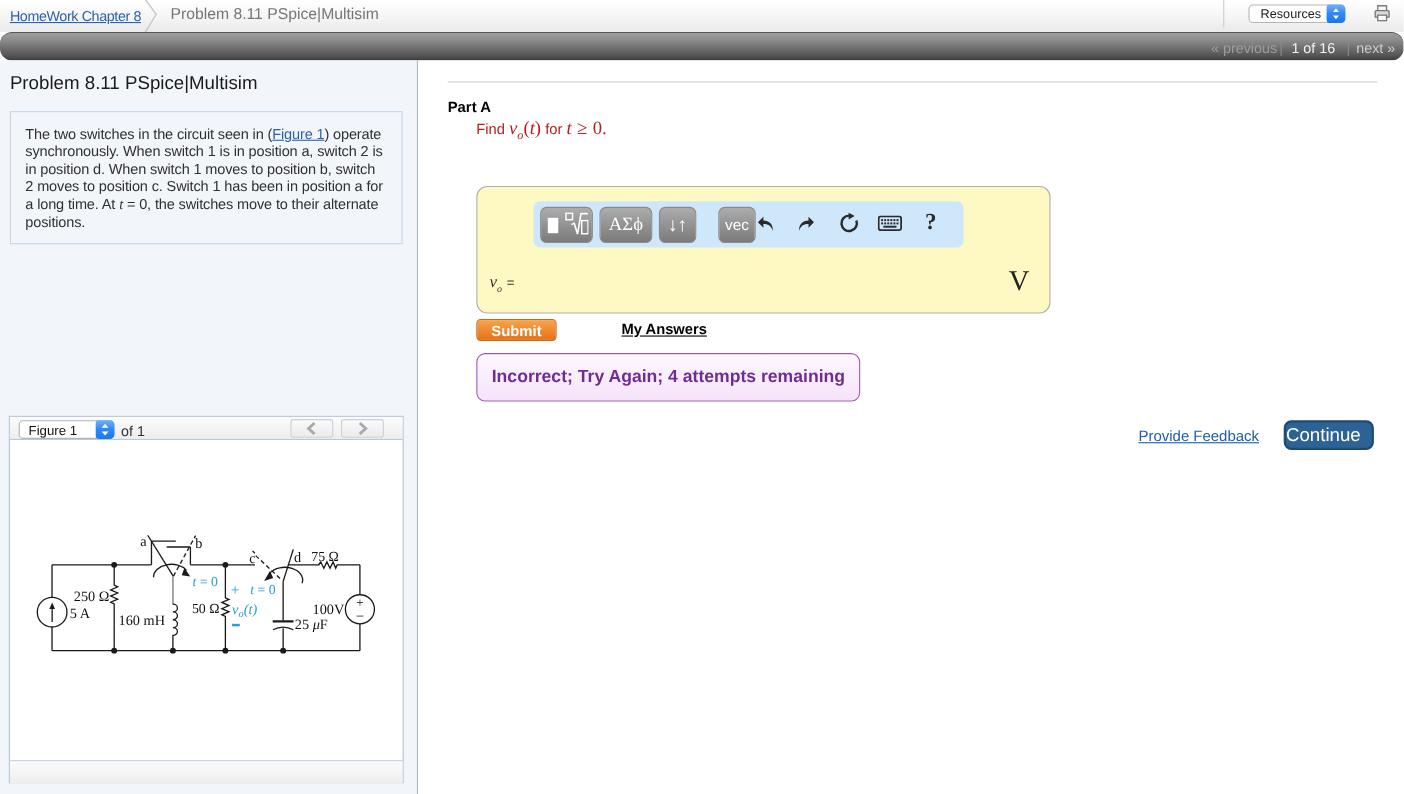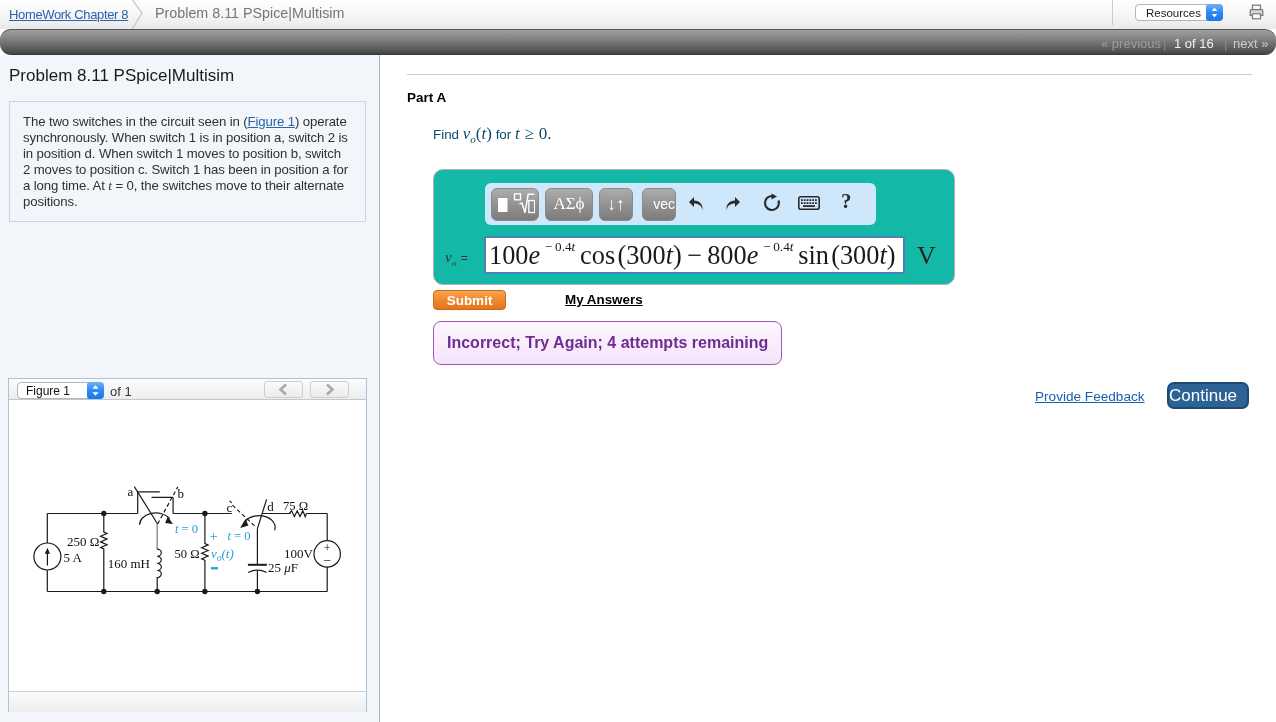--- a/index.html
+++ b/index.html
@@ -29,23 +29,23 @@
 #figsel { position:absolute; left:8px; top:3px; width:87px; height:17px; background:#fff; border:1px solid #b5b5b5; border-radius:4px; font-size:12px; color:#111; }
 #figsel .cap { position:absolute; right:-1px; top:-1px; width:17px; height:17px; border-radius:3px 4px 4px 3px; background:linear-gradient(#6db2fb,#2f87f4 50%,#1a78ee); }
 #figof { position:absolute; left:101px; top:5px; font-size:13px; color:#333; }
 .navbtn { position:absolute; top:2px; width:39px; height:17px; border:1px solid #cfcfcf; border-radius:3px;
   background:linear-gradient(#fafafa,#ebebeb); color:#ababab; text-align:center; font-size:12px; line-height:15px; font-weight:bold; }
 #figfoot { position:absolute; left:0; top:312px; width:357px; height:21px; border-top:1px solid #c4d2df;
   background:linear-gradient(#fbfbfb,#eeeeee); }
 #main { position:absolute; left:381px; top:55px; width:895px; height:667px; background:#fff; }
 #mhr { position:absolute; left:26px; top:19px; width:845px; height:1px; background:#cccccc; }
 #parta { position:absolute; left:26px; top:35px; font-size:13.5px; font-weight:bold; color:#000; }
-#findline { position:absolute; left:52px; top:69px; font-size:13.4px; color:#0c4a6e; }
+#findline { position:absolute; left:52px; top:52px; font-size:13.4px; color:#b91c1c; }
 #exprline { position:absolute; left:52px; top:88px; font-size:13.4px; font-weight:bold; color:#303030; }
-#eqbox { position:absolute; left:52px; top:114px; width:522px; height:116px; border:1px solid #b0b0b0; border-radius:10px; background:#14b8a6; }
+#eqbox { position:absolute; left:52px; top:114px; width:522px; height:116px; border:1px solid #b0b0b0; border-radius:10px; background:#fef9c3; }
 #eqtools { position:absolute; left:51px; top:13px; width:391px; height:42px; background:#cfe7fb; border-radius:6px; }
 .gbtn { position:absolute; top:5px; height:33px; border:1px solid #8a8a8a; border-radius:6px;
   background:linear-gradient(#adadad,#909090 55%,#7b7b7b); color:#fff; text-align:center; }
 #vo { position:absolute; left:11px; top:78px; font-size:15.5px; color:#333; }
 #eqinput { position:absolute; left:50px; top:66px; width:421px; height:38px; border:2px solid #4f81bd; border-radius:2px; background:#fff; }
 #eqmath { position:absolute; left:3px; top:0px; width:405px; white-space:nowrap; font-family:"Liberation Serif",serif; font-size:27px; color:#1a1a1a; line-height:34px; transform:scaleX(0.975); transform-origin:0 0; }
 #unitV { position:absolute; left:483px; top:71px; font-family:"Liberation Serif",serif; font-size:26px; color:#222; }
 #submitbtn { position:absolute; left:52px; top:235px; width:73px; height:20px; border:1px solid #c96a12; border-radius:4px;
   background:linear-gradient(#f7a54e,#ef8a30 50%,#e4741c); color:#fff; font-weight:bold; font-size:13.5px; text-align:center; line-height:19px; }
 #myans { position:absolute; left:184px; top:237px; font-size:13.4px; font-weight:bold; color:#000000; text-decoration:underline; }
@@ -184,21 +184,21 @@
       <div class="gbtn" style="left:6px;width:48px;">
         <svg width="40" height="25" viewBox="0 0 40 25" style="margin-top:4px;">
           <rect x="3" y="5" width="9.5" height="14" fill="#fff"></rect>
           <rect x="19.5" y="0.8" width="6" height="6" fill="none" stroke="#fff" stroke-width="1.3"></rect>
           <path d="M24.5 11 L27 10 L30 19.8 L33.2 1.2 L39.4 1.2" fill="none" stroke="#fff" stroke-width="1.5"></path>
           <rect x="33.8" y="7.5" width="5.8" height="12" fill="none" stroke="#fff" stroke-width="1.3"></rect>
         </svg>
       </div>
       <div class="gbtn" style="left:60px;width:48px;font-size:17px;line-height:30px;font-family:'Liberation Serif',serif;">ΑΣϕ</div>
       <div class="gbtn" style="left:114px;width:34px;font-size:17.5px;line-height:31px;">↓↑</div>
-      <div class="gbtn" style="left:157px;width:34px;font-size:14px;line-height:30px;text-align:right;">vec</div>
+      <div class="gbtn" style="left:168px;width:34px;font-size:14px;line-height:30px;">vec</div>
       <svg style="position:absolute;left:201px;top:11px;" width="20" height="20" viewBox="0 0 20 20">
         <path d="M8 3 L3 8 L8 13 L8 9.6 C13 9.6 15.5 12 16.5 16 C17 10 13.5 6.6 8 6.4 Z" fill="#2b2b2b"></path>
       </svg>
       <svg style="position:absolute;left:238px;top:11px;" width="20" height="20" viewBox="0 0 20 20">
         <path d="M12 3 L17 8 L12 13 L12 9.6 C7 9.6 4.5 12 3.5 16 C3 10 6.5 6.6 12 6.4 Z" fill="#2b2b2b"></path>
       </svg>
       <svg style="position:absolute;left:277px;top:10px;" width="20" height="20" viewBox="0 0 20 20">
         <path d="M10 3 A 7 7 0 1 0 16.5 7.5" fill="none" stroke="#2b2b2b" stroke-width="2.2"></path>
         <path d="M9.5 0.5 L15 3.4 L9.5 6.5 Z" fill="#2b2b2b"></path>
       </svg>
@@ -216,23 +216,20 @@
             <rect x="8.6" y="6.2" width="1.8" height="1.8"></rect>
             <rect x="11.4" y="6.2" width="1.8" height="1.8"></rect>
             <rect x="14.2" y="6.2" width="1.8" height="1.8"></rect>
             <rect x="17" y="6.2" width="1.8" height="1.8"></rect>
           <rect x="5" y="9.2" width="12" height="1.8"></rect>
         </g>
       </svg>
       <div style="position:absolute;left:356px;top:6px;font-size:21px;color:#2b2b2b;font-family:'Liberation Serif',serif;font-weight:bold;">?</div>
     </div>
     <div id="vo"><span class="ser it">v<sub style="font-size:9px;">o</sub></span> <span style="font-size:12px;">=</span></div>
-    <div id="eqinput">
-      <div id="eqmath">100<span class="it">e</span><sup class="e">− 0.4<span class="it">t</span></sup>cos (300<span class="it">t</span>) − 800<span class="it">e</span><sup class="e">− 0.4<span class="it">t</span></sup>sin (300<span class="it">t</span>)</div>
-    </div>
     <span id="unitV">V</span>
   </div>
   <div id="submitbtn">Submit</div>
   <span id="myans">My Answers</span>
   <span id="giveup">Give Up</span>
   <div id="incbox">
       <div id="inctxt">Incorrect; Try Again; 4 attempts remaining</div>
     </div>
   <span id="feedback">Provide Feedback</span>
   <div id="continue">Continue</div>

